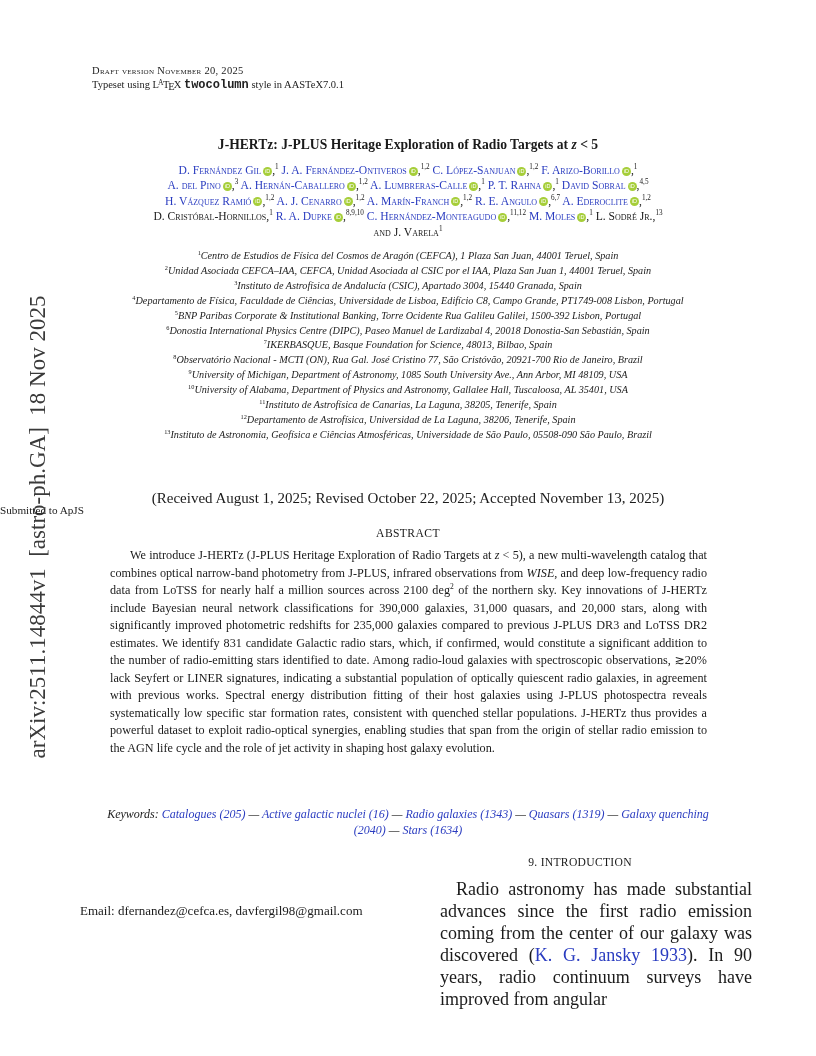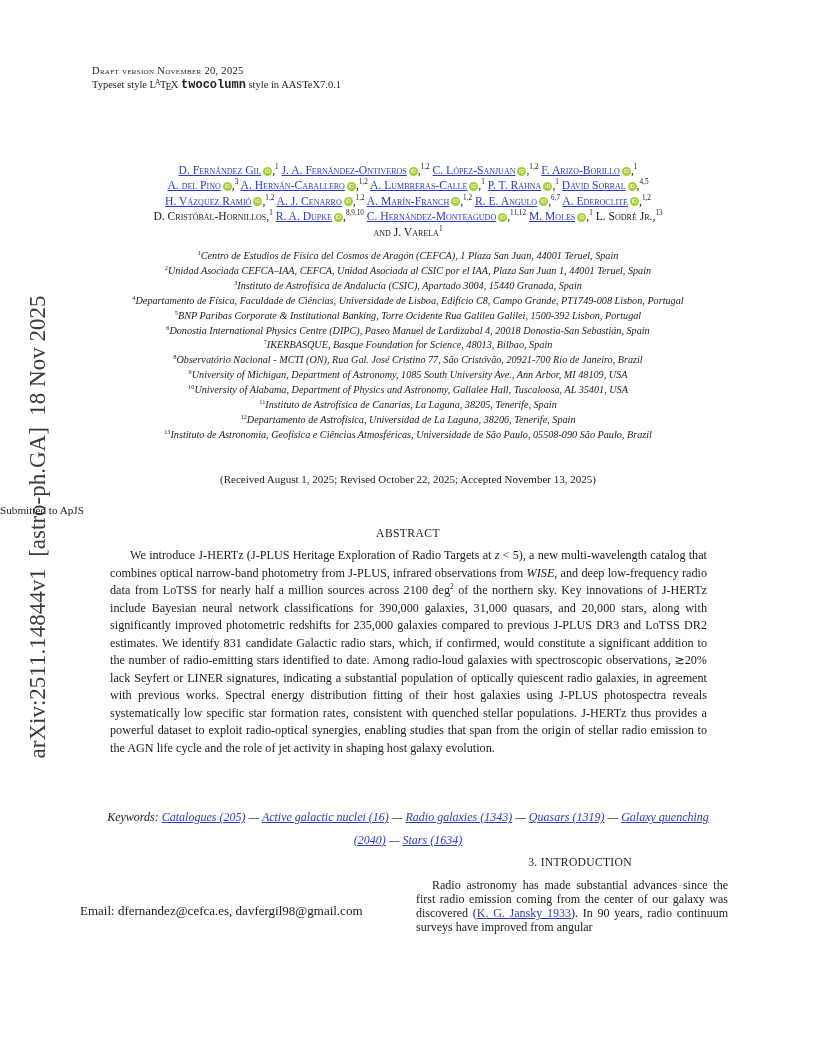--- a/index.html
+++ b/index.html
@@ -1,20 +1,20 @@
 <!DOCTYPE html>
 <html><head>
 <meta charset="utf-8">
 <style>
   html, body { margin:0; padding:0; background:#ffffff; }
   .page {
     position:relative; width:816px; height:1056px; background:#ffffff;
     overflow:hidden; font-family:"Liberation Serif","DejaVu Serif",serif; color:#1a1a1a;
   }
-  .lnk { color:#2a3cc0;text-decoration:underline; }
+  .lnk { color:#2a3cc0; }
   .it { font-style:italic; }
   sup { font-size:0.62em; line-height:0; }
 
   .header { position:absolute; left:80px; top:64px; font-size:10.5px; line-height:14px; color:#222;margin-left:12px; }
   .draft { font-variant:small-caps; letter-spacing:0.3px; }
   .mono-bold { font-family:"Liberation Mono",monospace; font-weight:bold; font-size:12px; }
   .lx-a { display:inline-block; font-size:0.72em; transform:translateY(-3px); margin:0 -0.5px 0 -1px; }
   .lx-e { display:inline-block; transform:translateY(2px); margin:0 -1px; }
 
   .arxiv {
@@ -29,53 +29,54 @@
   .orcid {
     display:inline-block; width:9px; height:9px; border-radius:50%; background:#a6ce39;
     color:#fff; font-size:5.5px; line-height:9px; text-align:center;
     font-family:"Liberation Sans",sans-serif; font-variant:normal; font-style:normal;
     vertical-align:1.5px; margin-left:2px;
   }
 
   .affils { position:absolute; left:48px; right:48px; top:249px; text-align:center; font-size:10.2px; }
   .affil-line { line-height:14.9px; }
 
-  .dates     { position:absolute; left:0; right:0; top:473px; text-align:center; font-size:11px; }
+  .dates     { position:absolute; left:0; right:0; top:490px; text-align:center; font-size:15px; }
   .submitted { position:absolute; left:0; right:0; top:504px; font-size:11.2px; }
   .abs-head  { position:absolute; left:0; right:0; top:527px; text-align:center; font-size:11.6px; letter-spacing:0.4px; }
   .abs-body  {
     position:absolute; left:110px; width:597px; top:547px;
     font-size:12.2px; line-height:17.55px; text-align:justify; text-indent:20px;font-family:Liberation Serif, serif;
   }
 
   .keywords {
     position:absolute; left:105px; width:606px; top:806px; text-align:center;
-    font-size:12px; line-height:23px; font-style:italic;
+    font-size:12px; line-height:16px; font-style:italic;
   }
 
   .email { position:absolute; left:80px; width:316px; top:903px; font-size:13px; }
 
   .intro-head { position:absolute; left:424px; width:312px; top:856px; text-align:center; font-size:11.6px; letter-spacing:0.3px; }
   .intro-body {
-    position:absolute; left:416px; width:312px; top:878px;
-    font-size:12px; line-height:14px; text-align:justify; text-indent:16px;
+    position:absolute; left:440px; width:312px; top:878px;
+    font-size:18px; line-height:22px; text-align:justify; text-indent:16px;
   }
 </style>
 </head>
 <body>
 
 <div class="page">
 
   <div class="header">
     <div class="draft">Draft version November 20, 2025</div>
-    <div class="typeset"><span>Typeset style </span><span><span>L</span><span class="lx-a">A</span><span>T</span><span class="lx-e">E</span><span>X</span></span><span> </span><span class="mono-bold">twocolumn</span><span> style in AASTeX7.0.1</span></div>
+    <div class="typeset"><span>Typeset using </span><span><span>L</span><span class="lx-a">A</span><span>T</span><span class="lx-e">E</span><span>X</span></span><span> </span><span class="mono-bold">twocolumn</span><span> style in AASTeX7.0.1</span></div>
   </div>
 
   <div class="arxiv">arXiv:2511.14844v1  [astro-ph.GA]  18 Nov 2025</div>
 
+  <div class="title"><span>J-HERTz: J-PLUS Heritage Exploration of Radio Targets at </span><span class="it ">z</span><span> &lt; 5</span></div>
 
   <div class="authors" id="authors">
       <div class="author-line"><span class="author-name lnk">D. Fernández Gil</span><span class="orcid">iD</span><span>,<sup>1</sup></span> <span class="author-name lnk">J. A. Fernández-Ontiveros</span><span class="orcid">iD</span><span>,<sup>1,2</sup></span> <span class="author-name lnk">C. López-Sanjuan</span><span class="orcid">iD</span><span>,<sup>1,2</sup></span> <span class="author-name lnk">F. Arizo-Borillo</span><span class="orcid">iD</span><span>,<sup>1</sup></span> </div>
       <div class="author-line"><span class="author-name lnk">A. del Pino</span><span class="orcid">iD</span><span>,<sup>3</sup></span> <span class="author-name lnk">A. Hernán-Caballero</span><span class="orcid">iD</span><span>,<sup>1,2</sup></span> <span class="author-name lnk">A. Lumbreras-Calle</span><span class="orcid">iD</span><span>,<sup>1</sup></span> <span class="author-name lnk">P. T. Rahna</span><span class="orcid">iD</span><span>,<sup>1</sup></span> <span class="author-name lnk">David Sobral</span><span class="orcid">iD</span><span>,<sup>4,5</sup></span> </div>
       <div class="author-line"><span class="author-name lnk">H. Vázquez Ramió</span><span class="orcid">iD</span><span>,<sup>1,2</sup></span> <span class="author-name lnk">A. J. Cenarro</span><span class="orcid">iD</span><span>,<sup>1,2</sup></span> <span class="author-name lnk">A. Marín-Franch</span><span class="orcid">iD</span><span>,<sup>1,2</sup></span> <span class="author-name lnk">R. E. Angulo</span><span class="orcid">iD</span><span>,<sup>6,7</sup></span> <span class="author-name lnk">A. Ederoclite</span><span class="orcid">iD</span><span>,<sup>1,2</sup></span> </div>
       <div class="author-line"><span class="author-name">D. Cristóbal-Hornillos</span><span>,<sup>1</sup></span> <span class="author-name lnk">R. A. Dupke</span><span class="orcid">iD</span><span>,<sup>8,9,10</sup></span> <span class="author-name lnk">C. Hernández-Monteagudo</span><span class="orcid">iD</span><span>,<sup>11,12</sup></span> <span class="author-name lnk">M. Moles</span><span class="orcid">iD</span><span>,<sup>1</sup></span> <span class="author-name">L. Sodré Jr.</span><span>,<sup>13</sup></span> </div>
       <div class="author-line"><span>and </span><span class="author-name">J. Varela</span><span><sup>1</sup></span> </div>
     </div>
 
   <div class="affils" id="affils">
@@ -99,17 +100,17 @@
   <div class="submitted">Submitted to ApJS</div>
 
   <div class="abs-head">ABSTRACT</div>
 
   <div class="abs-body"><span>We introduce J-HERTz (J-PLUS Heritage Exploration of Radio Targets at </span><span class="it ">z</span><span> &lt; 5), a new multi-wavelength catalog that combines optical narrow-band photometry from J-PLUS, infrared observations from </span><span class="it ">WISE</span><span>, and deep low-frequency radio data from LoTSS for nearly half a million sources across 2100 deg</span><sup>2</sup><span> of the northern sky. Key innovations of J-HERTz include Bayesian neural network classifications for 390,000 galaxies, 31,000 quasars, and 20,000 stars, along with significantly improved photometric redshifts for 235,000 galaxies compared to previous J-PLUS DR3 and LoTSS DR2 estimates. We identify 831 candidate Galactic radio stars, which, if confirmed, would constitute a significant addition to the number of radio-emitting stars identified to date. Among radio-loud galaxies with spectroscopic observations, ≳20% lack Seyfert or LINER signatures, indicating a substantial population of optically quiescent radio galaxies, in agreement with previous works. Spectral energy distribution fitting of their host galaxies using J-PLUS photospectra reveals systematically low specific star formation rates, consistent with quenched stellar populations. J-HERTz thus provides a powerful dataset to exploit radio-optical synergies, enabling studies that span from the origin of stellar radio emission to the AGN life cycle and the role of jet activity in shaping host galaxy evolution.</span></div>
 
   <div class="keywords" id="keywords"><span>Keywords: </span><span class="lnk">Catalogues (205)</span> — <span class="lnk">Active galactic nuclei (16)</span> — <span class="lnk">Radio galaxies (1343)</span> — <span class="lnk">Quasars (1319)</span> — <span class="lnk">Galaxy quenching (2040)</span> — <span class="lnk">Stars (1634)</span></div>
 
   <div class="email">Email: dfernandez@cefca.es, davfergil98@gmail.com</div>
 
-  <div class="intro-head">3. INTRODUCTION</div>
+  <div class="intro-head">9. INTRODUCTION</div>
 
   <div class="intro-body"><span>Radio astronomy has made substantial advances since the first radio emission coming from the center of our galaxy was discovered (</span><span class="lnk">K. G. Jansky 1933</span><span>). In 90 years, radio continuum surveys have improved from angular</span></div>
 
 </div>
 
 </body></html>

